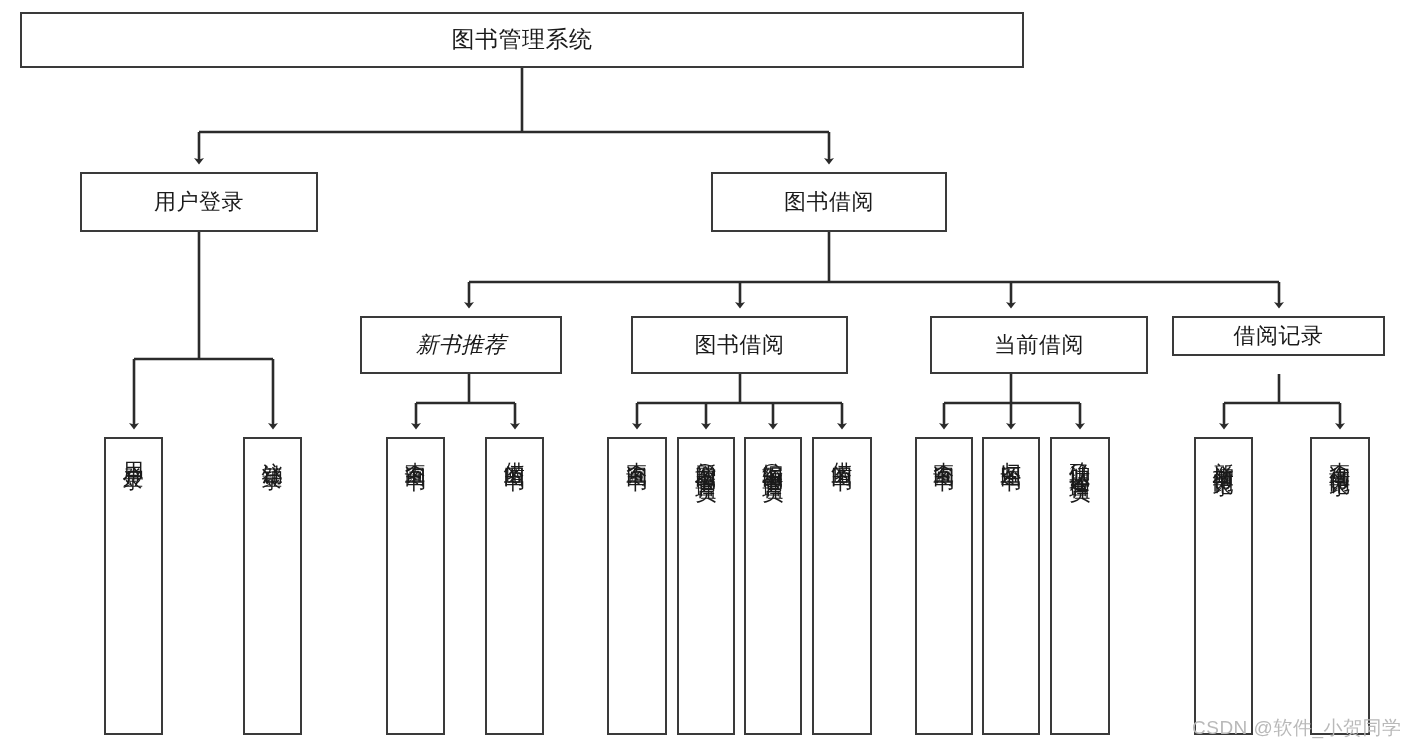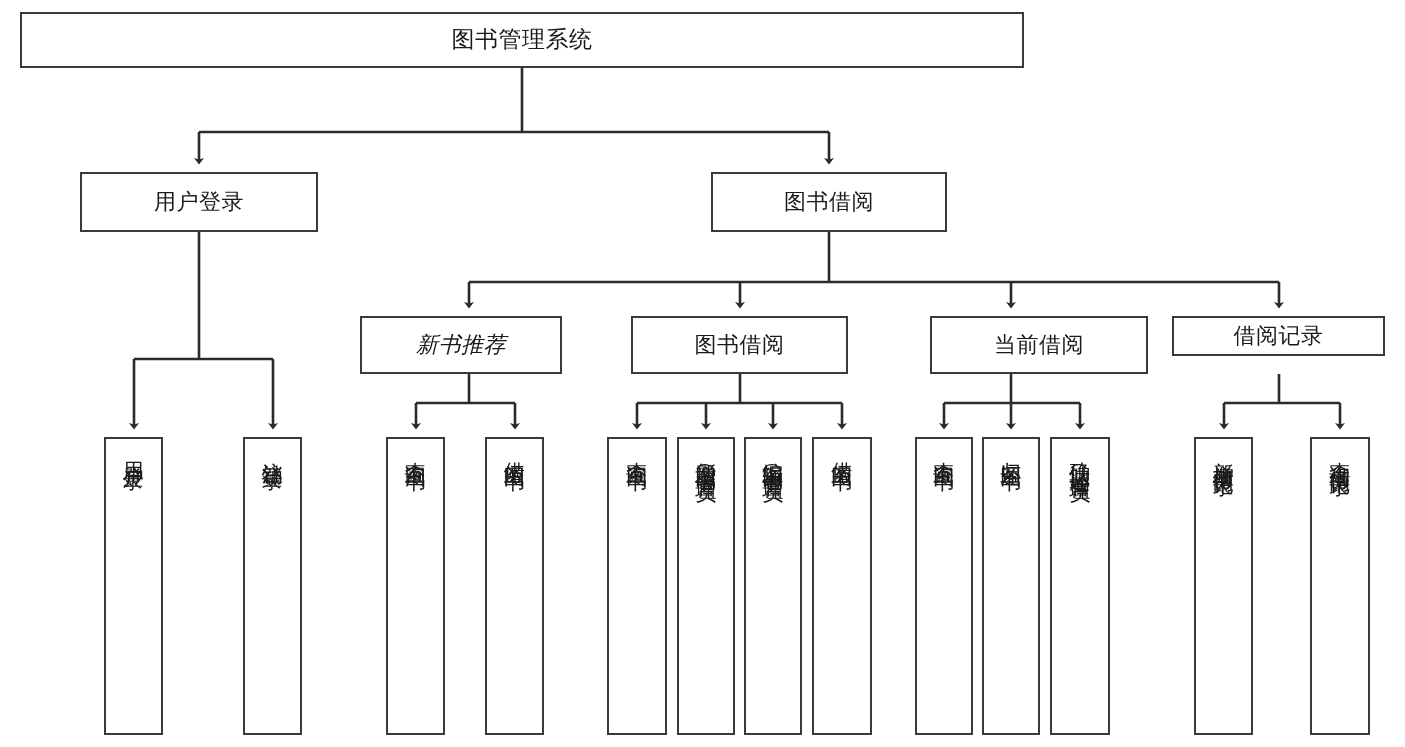--- a/index.html
+++ b/index.html
@@ -172,14 +172,15 @@
         <span class="node-label">确认归还（管理员）</span>
       </div>
       <div class="node vertical" style="left: 1194px; top: 437px; width: 59px; height: 298px;">
         <span class="node-label">新增借阅记录</span>
       </div>
       <div class="node vertical" style="left: 1310px; top: 437px; width: 60px; height: 298px;">
         <span class="node-label">查询借阅记录</span>
       </div>
     </div>
 
+  <div class="watermark" style="left: 1192px; top: 715px;">CSDN @软件_小贺同学</div>
 
 </div>
 
 </body></html>

